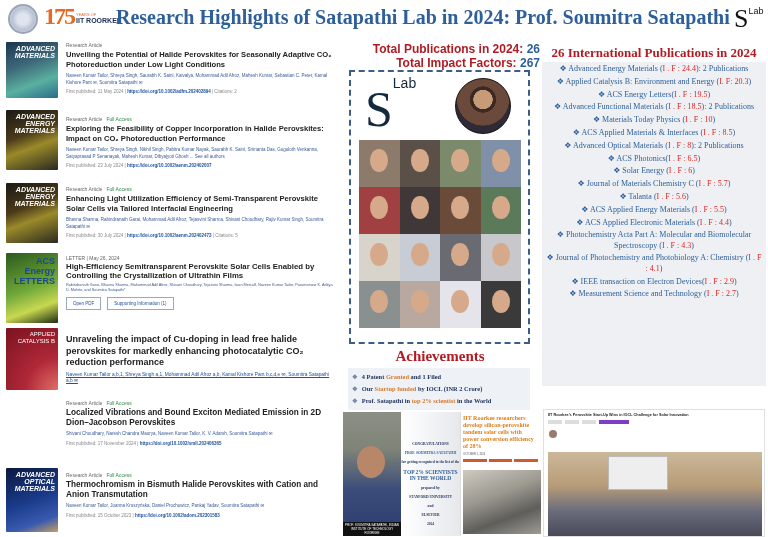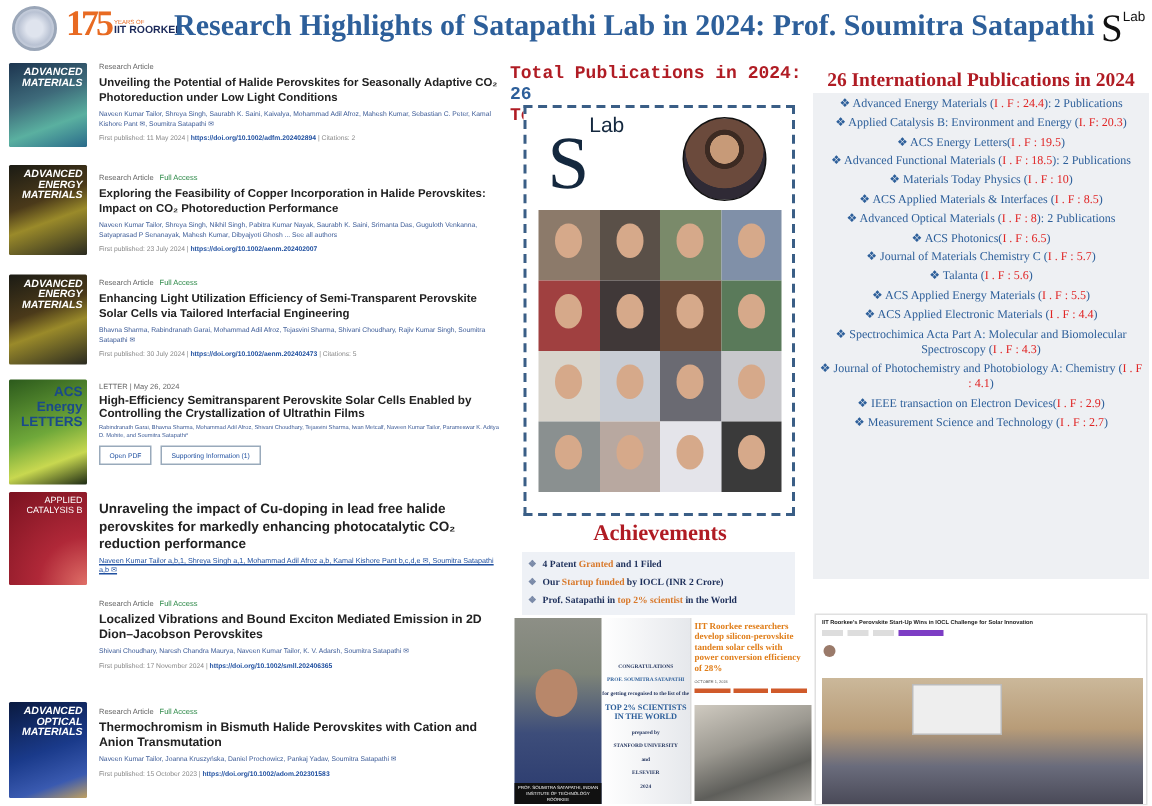--- a/index.html
+++ b/index.html
@@ -21,21 +21,21 @@
 .art-type .fa{color:#2f8a4a;margin-left:4px}
 .art-title{font-size:7.6px;font-weight:bold;color:#222;line-height:10px;margin-top:2px}
 .art-title.big{font-size:9px;line-height:11.5px}
 .art-authors{font-size:4.5px;color:#3b5a96;line-height:6.5px;margin-top:3px}
 .art-meta{font-size:4.5px;color:#888;margin-top:3px}
 .art-meta .doi{color:#2050a0;font-weight:bold}
 .btnrow{margin-top:4px;display:flex;gap:6px}
 .pbtn{font-size:4.5px;color:#2050a0;border:1px solid #9ab;padding:3px 6px;background:#fff}
 
 .mid{position:absolute;left:340px;top:38px;width:200px;height:499px}
-.stat{font-family:Liberation Mono, monospace;font-weight:bold;font-size:12px;color:#b01c24;text-align:left;line-height:14px}
+.stat{font-family:Liberation Sans, sans-serif;font-weight:bold;font-size:12px;color:#b01c24;text-align:right;line-height:14px}
 .stat .num{color:#2d5f9a}
 .photo-box{position:absolute;left:9px;top:32px;width:181px;height:274px;border:2px dashed #3a5e86;background:#fff}
 .big-slab{position:absolute;left:14px;top:6px;font-family:"Liberation Serif",serif;font-size:50px;color:#14283e;line-height:50px}
 .big-slab sup{font-family:"Liberation Sans",sans-serif;font-size:14px;position:relative;top:-20px;color:#14283e}
 .prof-photo{position:absolute;left:104px;top:6px;width:56px;height:56px;border-radius:50%;background:radial-gradient(circle at 50% 38%,#c79a78 0 22%,#3c2a22 23% 30%,#6b4a3c 31% 60%,#2f2a35 61%);border:1px solid #111}
 .grid{position:absolute;left:8px;top:68px;width:162px;display:grid;grid-template-columns:repeat(4,40.5px);grid-auto-rows:47px}
 .face{position:relative;overflow:hidden}
 .face::after{content:"";position:absolute;left:28%;top:20%;width:44%;height:48%;border-radius:50%;background:#d6a98a}
 .ach-title{position:absolute;left:0;top:310px;width:200px;text-align:center;font-family:"Liberation Serif",serif;font-weight:bold;font-size:15px;color:#b01c24}
 .ach-box{position:absolute;left:8px;top:330px;width:182px;background:#eef1f6;padding:3px 4px}
@@ -221,25 +221,26 @@
   <div class="r-title">26 International Publications in 2024</div>
   <div class="pub-box">
     <div class="pub"><span>❖ </span><span>Advanced Energy Materials (</span><span class="if">I . F : 24.4</span><span>): 2 Publications</span></div>
     <div class="pub"><span>❖ </span><span>Applied Catalysis B: Environment and Energy (</span><span class="if">I. F: 20.3</span><span>)</span></div>
     <div class="pub"><span>❖ </span><span>ACS Energy Letters(</span><span class="if">I . F : 19.5</span><span>)</span></div>
     <div class="pub"><span>❖ </span><span>Advanced Functional Materials (</span><span class="if">I . F : 18.5</span><span>): 2 Publications</span></div>
     <div class="pub"><span>❖ </span><span>Materials Today Physics (</span><span class="if">I . F :  10</span><span>)</span></div>
     <div class="pub"><span>❖ </span><span>ACS Applied Materials &amp; Interfaces (</span><span class="if">I . F : 8.5</span><span>)</span></div>
     <div class="pub"><span>❖ </span><span>Advanced Optical Materials (</span><span class="if">I . F : 8</span><span>): 2 Publications</span></div>
     <div class="pub"><span>❖ </span><span>ACS Photonics(</span><span class="if">I . F : 6.5</span><span>)</span></div>
+    <div class="pub"><span>❖ </span><span>Solar Energy (</span><span class="if">I . F : 6</span><span>)</span></div>
     <div class="pub"><span>❖ </span><span>Journal of Materials Chemistry C (</span><span class="if">I . F : 5.7</span><span>)</span></div>
     <div class="pub"><span>❖ </span><span>Talanta (</span><span class="if">I . F : 5.6</span><span>)</span></div>
     <div class="pub"><span>❖ </span><span>ACS Applied Energy Materials (</span><span class="if">I . F :  5.5</span><span>)</span></div>
     <div class="pub"><span>❖ </span><span>ACS Applied Electronic Materials (</span><span class="if">I . F :  4.4</span><span>)</span></div>
-    <div class="pub"><span>❖ </span><span>Spectrochimica Acta Part A: Molecular and Biomolecular Spectroscopy (</span><span class="if">I . F :  4.3</span><span>)</span></div>
+    <div class="pub"><span>❖ </span><span>Photochemistry Acta Part A: Molecular and Biomolecular Spectroscopy (</span><span class="if">I . F :  4.3</span><span>)</span></div>
     <div class="pub"><span>❖ </span><span>Journal of Photochemistry and Photobiology A: Chemistry (</span><span class="if">I . F :  4.1</span><span>)</span></div>
     <div class="pub"><span>❖ </span><span>IEEE transaction on Electron Devices(</span><span class="if">I . F : 2.9</span><span>)</span></div>
     <div class="pub"><span>❖ </span><span>Measurement Science and Technology (</span><span class="if">I . F : 2.7</span><span>)</span></div>
   </div>
 
   <div class="news3">
     <h4>IIT Roorkee's Perovskite Start-Up Wins in IOCL Challenge for Solar Innovation</h4>
     <div class="bar">
         <span></span>
         <span></span>

